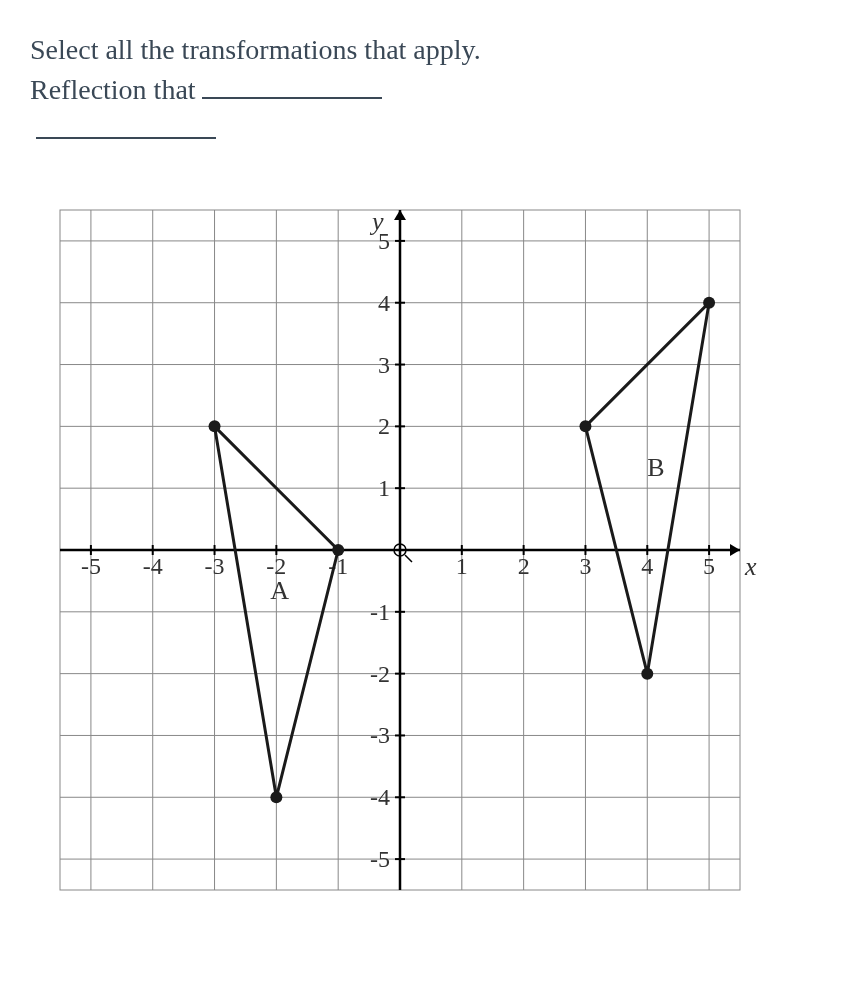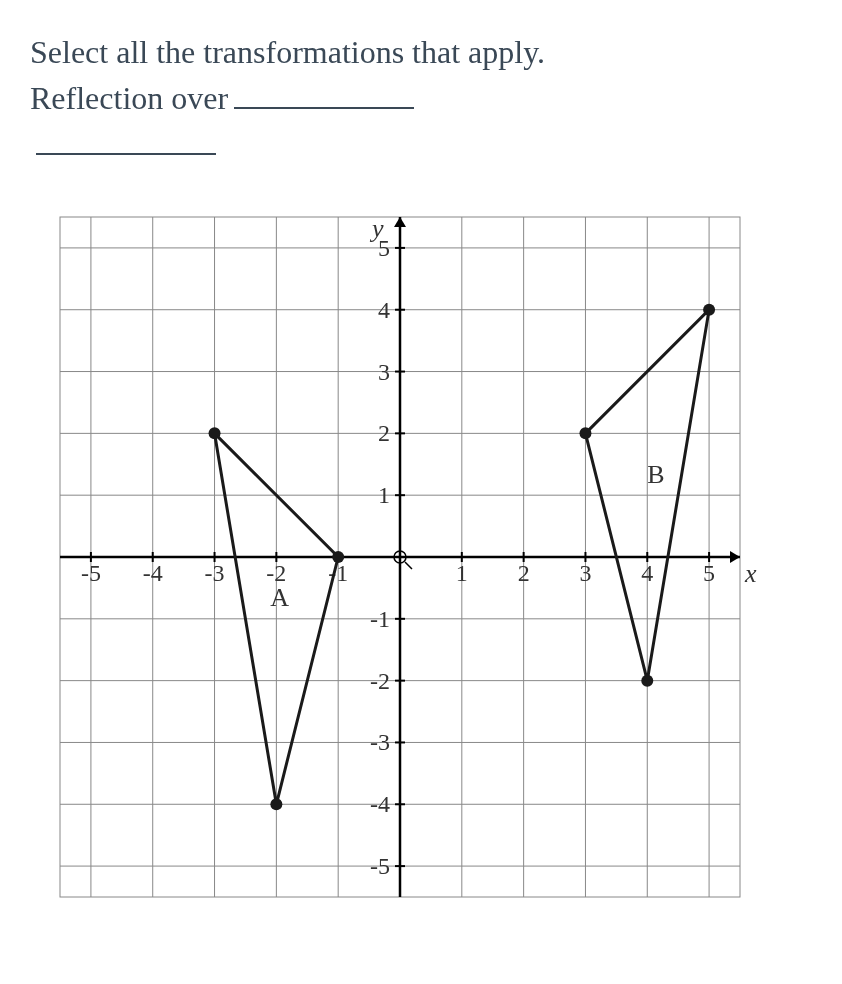--- a/index.html
+++ b/index.html
@@ -5,23 +5,23 @@
   body {
     margin: 0;
     padding: 30px;
     font-family: Georgia, 'Times New Roman', serif;
     color: #3a4856;
     background: #ffffff;
     width: 842px;
     box-sizing: border-box;
   }
   .question-text {
-    font-size: 32px;
+    font-size: 28px;
     line-height: 1.4;
-    margin-bottom: 21px;
+    margin-bottom: 30px;
   }
   .blank {
     display: inline-block;
     border-bottom: 2px solid #3a4856;
     width: 180px;
     height: 1em;
     vertical-align: baseline;
     margin-left: 6px;
   }
   .chart-wrap {
@@ -44,21 +44,21 @@
     font-size: 26px;
     fill: #333;
   }
 </style>
 </head>
 <body>
 
 <div class="question-text">
   <div>Select all the transformations that apply.</div>
   <div>
-    <span>Reflection over</span><span class="blank"></span>
+    <span>Reflection that</span><span class="blank"></span>
   </div>
   <div>
     <span class="blank"></span>
   </div>
 </div>
 
 <div class="chart-wrap">
   <svg id="chart-svg" width="740" height="740" viewBox="0 0 740 740">
       <rect x="30" y="30" width="680" height="680" fill="none" stroke="#888" stroke-width="1"></rect>
       <line x1="60.90909090909091" y1="710" x2="60.90909090909091" y2="30" stroke="#888" stroke-width="1"></line>

